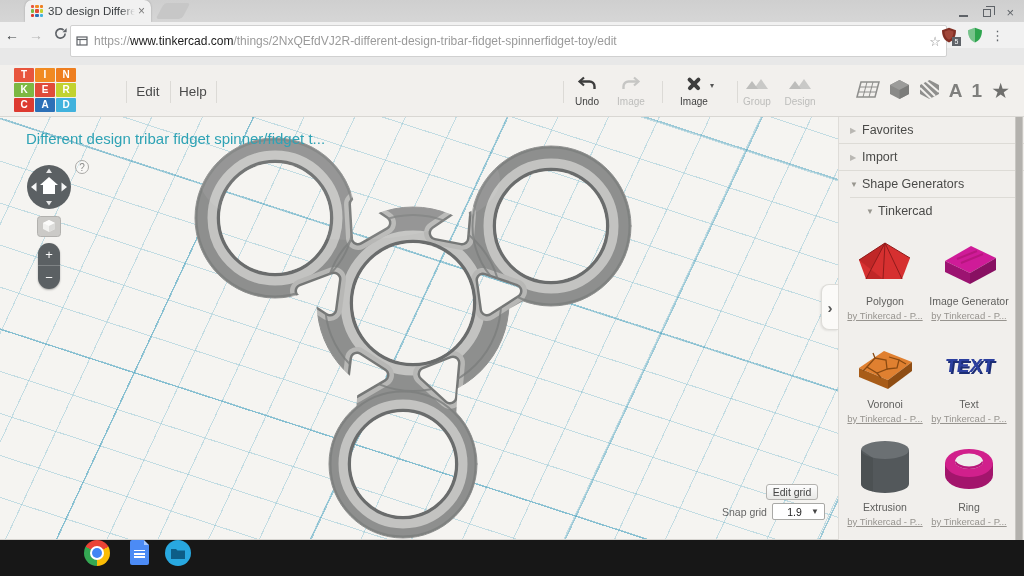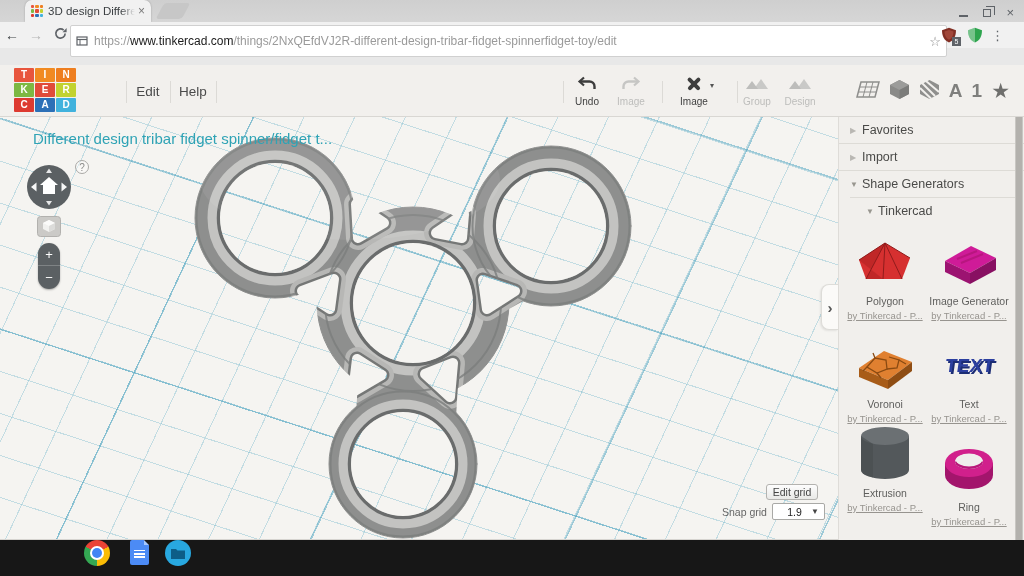--- a/index.html
+++ b/index.html
@@ -61,21 +61,21 @@
 
   
   .canvas { position:absolute; left:0; top:117px; width:838px; height:423px;
     background-color:#f5f4f1;
     background-image:
       repeating-linear-gradient(18deg, rgba(70,160,190,0) 0 199px, rgba(70,160,190,.50) 199px 200.5px),
       repeating-linear-gradient(115deg, rgba(70,160,190,0) 0 229px, rgba(70,160,190,.50) 229px 230.5px),
       repeating-linear-gradient(18deg, rgba(120,185,205,0) 0 39px, rgba(120,185,205,.40) 39px 40px),
       repeating-linear-gradient(115deg, rgba(120,185,205,0) 0 45px, rgba(120,185,205,.40) 45px 46px);
     border-bottom:1px solid #d6d4d0; overflow:hidden; }
-  .design-title { position:absolute; left:33px; top:13px; font-size:15px; color:#2fa3b5; z-index:5; }
+  .design-title { position:absolute; left:26px; top:13px; font-size:15px; color:#2fa3b5; z-index:5; }
   .help-circle { position:absolute; left:75px; top:43px; width:14px; height:14px; border:1px solid #aaa9a6; border-radius:50%; font-size:10px; color:#8a8a88; text-align:center; line-height:13px; background:rgba(255,255,255,.4); }
   .navpad { position:absolute; left:25px; top:46px; }
   .cubebtn { position:absolute; left:37px; top:99px; }
   .zoompill { position:absolute; left:38px; top:126px; width:22px; height:46px; background:#5b6063; border-radius:11px; box-shadow:0 1px 2px rgba(0,0,0,.3); }
   .zoompill span { display:block; height:23px; color:#fff; font-size:13px; text-align:center; line-height:23px; }
   .zoompill .zin { border-bottom:1px solid rgba(255,255,255,.22); }
   .spinner-svg { position:absolute; left:150px; top:3px; z-index:2; }
   .editgrid { position:absolute; left:766px; top:367px; width:52px; height:16px; background:linear-gradient(#fdfdfd,#e9e9e7); border:1px solid #b3b2af; border-radius:3px; font-size:10.5px; color:#444; text-align:center; line-height:14px; z-index:5; }
   .snapwrap { position:absolute; left:722px; top:386px; display:flex; align-items:center; z-index:5;text-align:center; }
   .snaplabel { font-size:10.5px; color:#666; margin-right:5px; }
@@ -443,21 +443,21 @@
           <svg width="64" height="54" viewBox="0 0 64 54">
             <g transform="skewX(-8)">
               <text x="14" y="34" font-family="Liberation Sans, sans-serif" font-size="19" font-weight="bold" fill="#1c2d74">TEXT</text>
               <text x="12" y="32" font-family="Liberation Sans, sans-serif" font-size="19" font-weight="bold" fill="#2c3f9f">TEXT</text>
             </g>
           </svg>
         </div>
       <div class="cname">Text</div>
       <div class="cauthor">by Tinkercad - P...</div>
     </div>
-    <div class="card" style="left:2px; top:304px;">
+    <div class="card" style="left:2px; top:318px;">
       <div class="thumb">
           <svg width="64" height="60" viewBox="0 0 64 60">
             <path d="M8,13 V47 A24,9 0 0 0 56,47 V13" fill="#53585b"></path>
             <ellipse cx="32" cy="13" rx="24" ry="9" fill="#6b7073"></ellipse>
             <path d="M8,13 V47 A24,9 0 0 0 20,54.5 V21" fill="#474c4f" opacity=".6"></path>
           </svg>
         </div>
       <div class="cname">Extrusion</div>
       <div class="cauthor">by Tinkercad - P...</div>
     </div>

